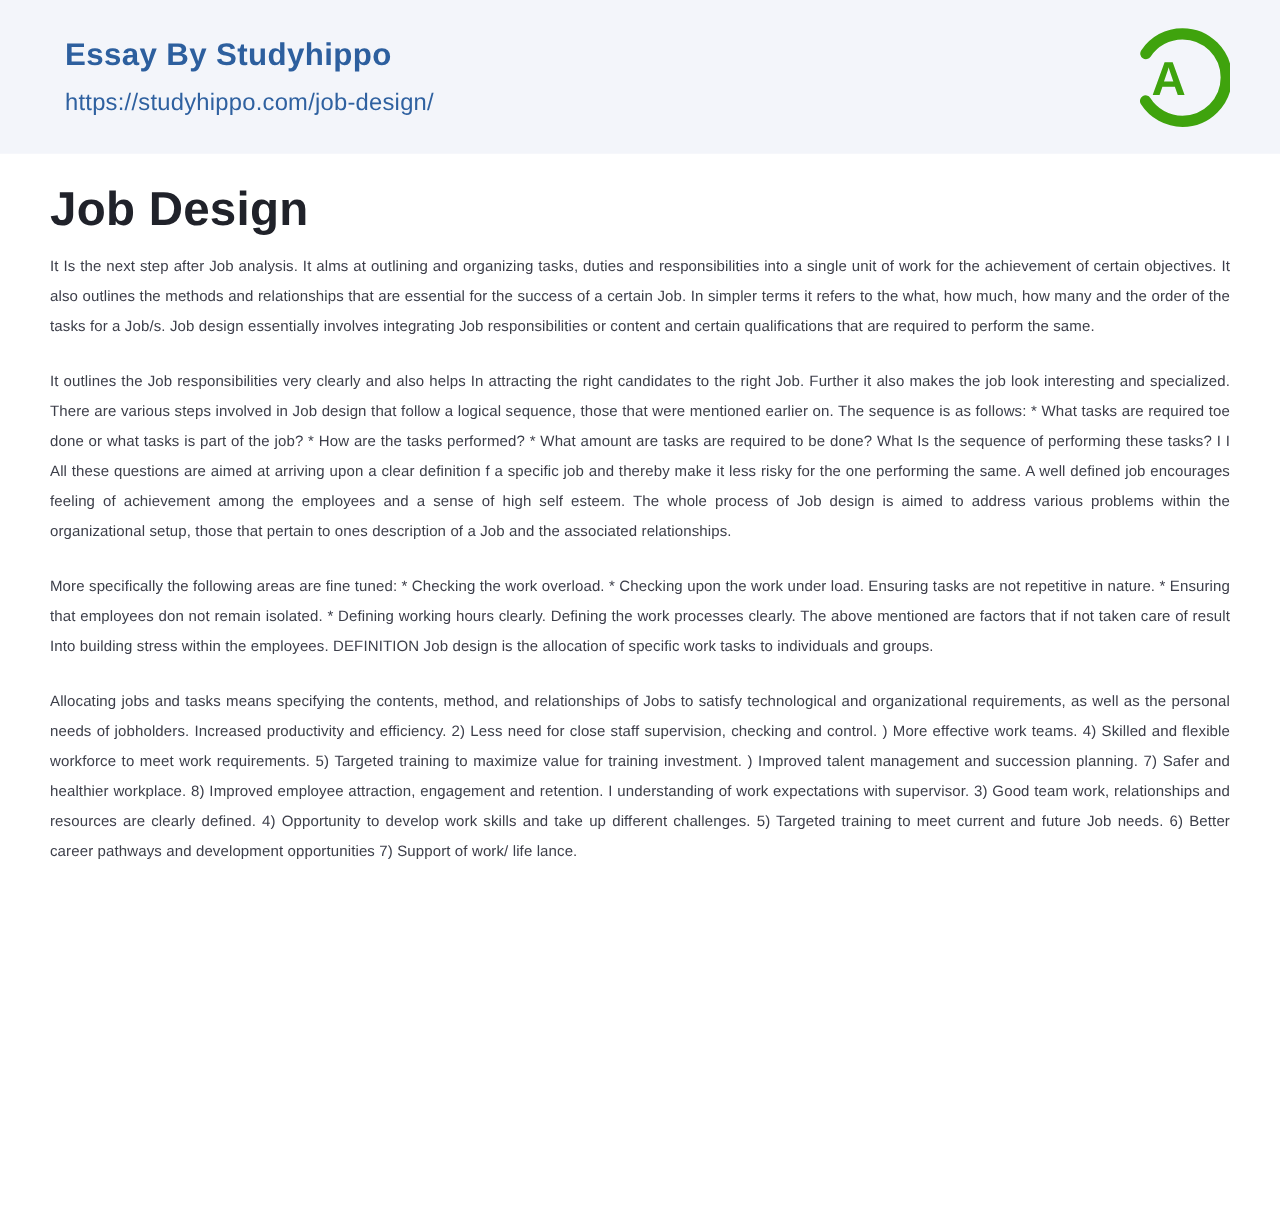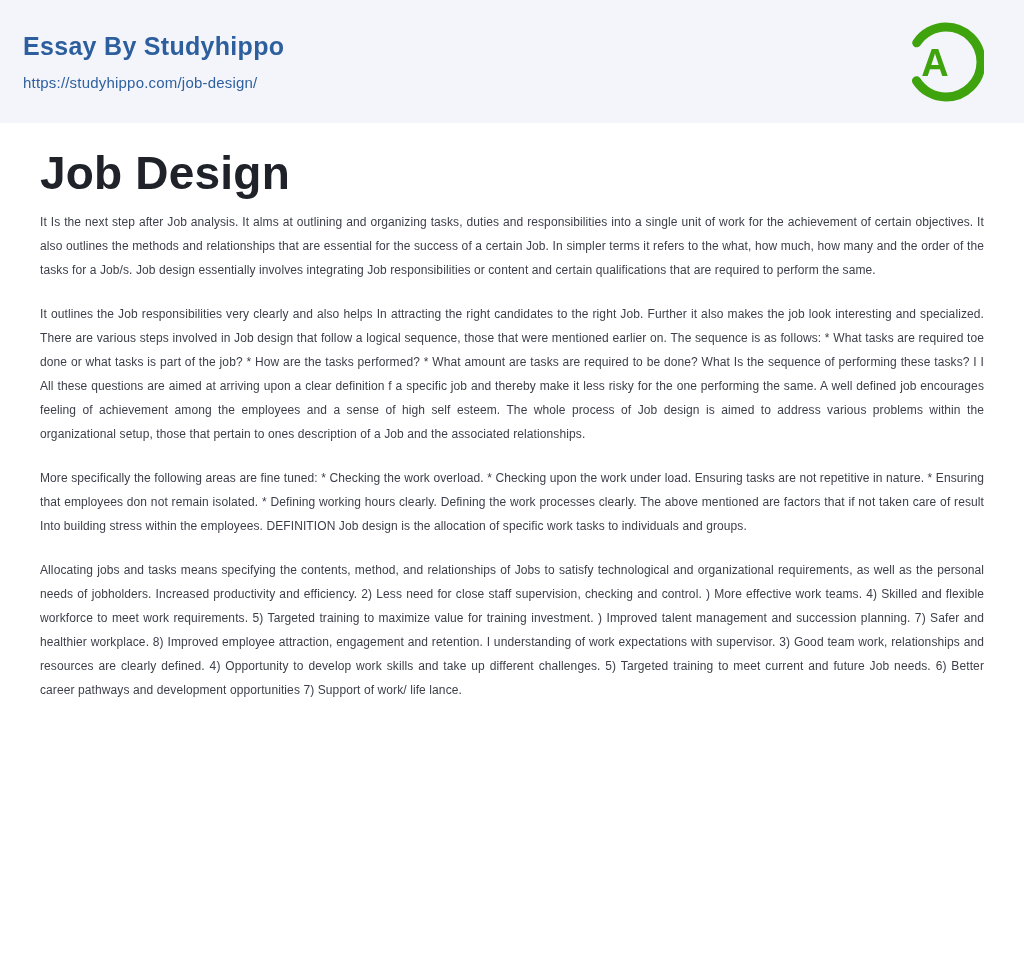--- a/index.html
+++ b/index.html
@@ -14,44 +14,44 @@
     width: 1024px;
     height: 971px;
     background: #ffffff;
   }
   .site-header {
     height: 123px;
     background: #f3f5fa;
     display: flex;
     align-items: center;
     justify-content: space-between;
-    padding: 0 40px 0 23px;
+    padding: 0 40px 0 52px;
   }
   .site-header .head-text { display: flex; flex-direction: column; }
   .site-title {
     color: #2d5f9e;
     font-size: 25px;
     font-weight: bold;
     letter-spacing: 0.3px;
     margin-bottom: 13px;
   }
   .site-url {
     color: #2f61a0;
-    font-size: 15px;
+    font-size: 19px;
     font-weight: 400;
     text-decoration: none;
     letter-spacing: 0.2px;
   }
   .logo { width: 82px; height: 92px; display: block; }
   .content {
     padding: 24px 40px 0 40px;
   }
   h1.article-title {
     color: #20222a;
-    font-size: 46px;
+    font-size: 38px;
     font-weight: bold;
     line-height: 1.15;
     letter-spacing: 0.2px;
     margin: 0 0 10px 0;
   }
   .article p {
     color: #3c3e49;
     font-size: 12px;
     line-height: 24px;
     text-align: justify;

